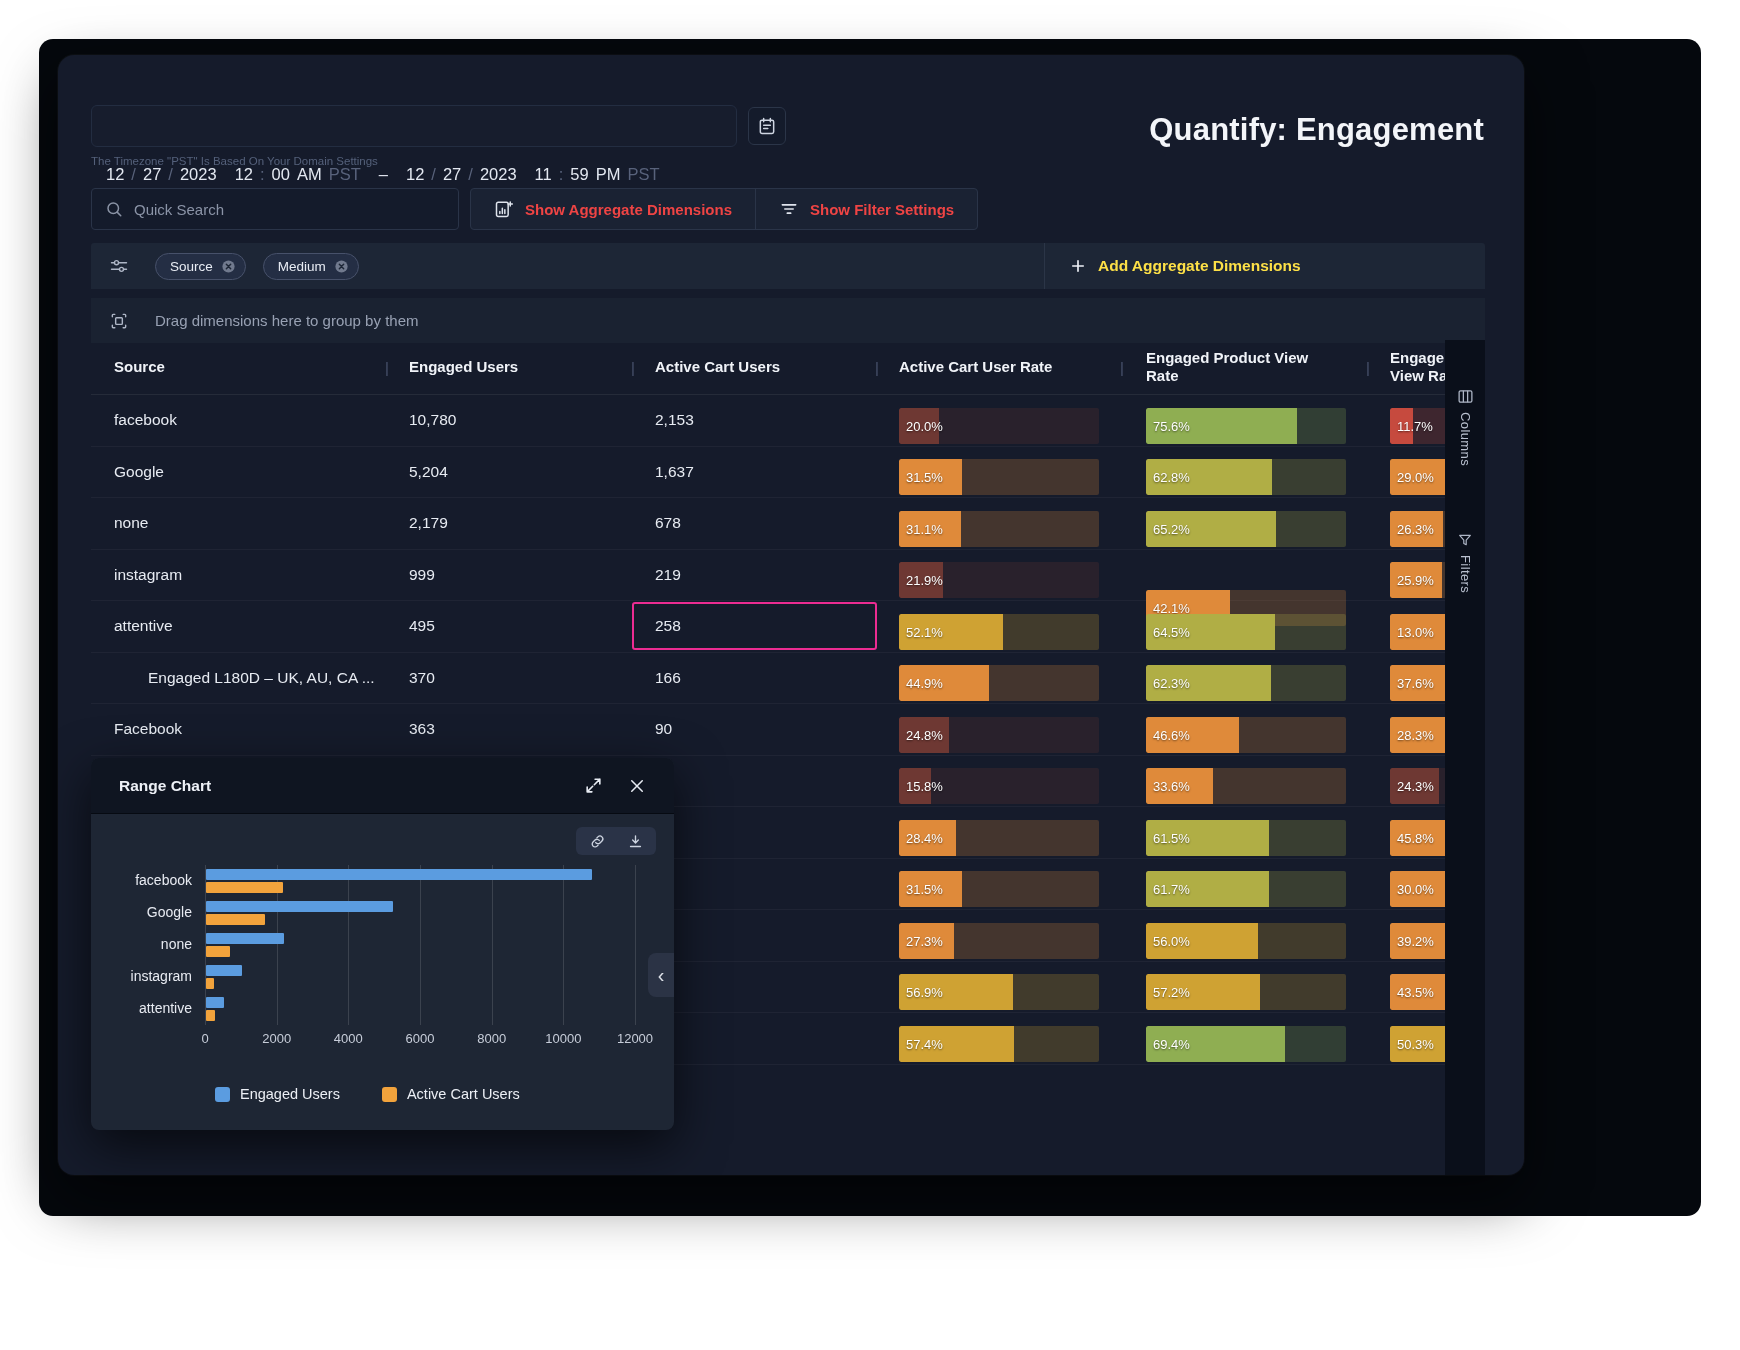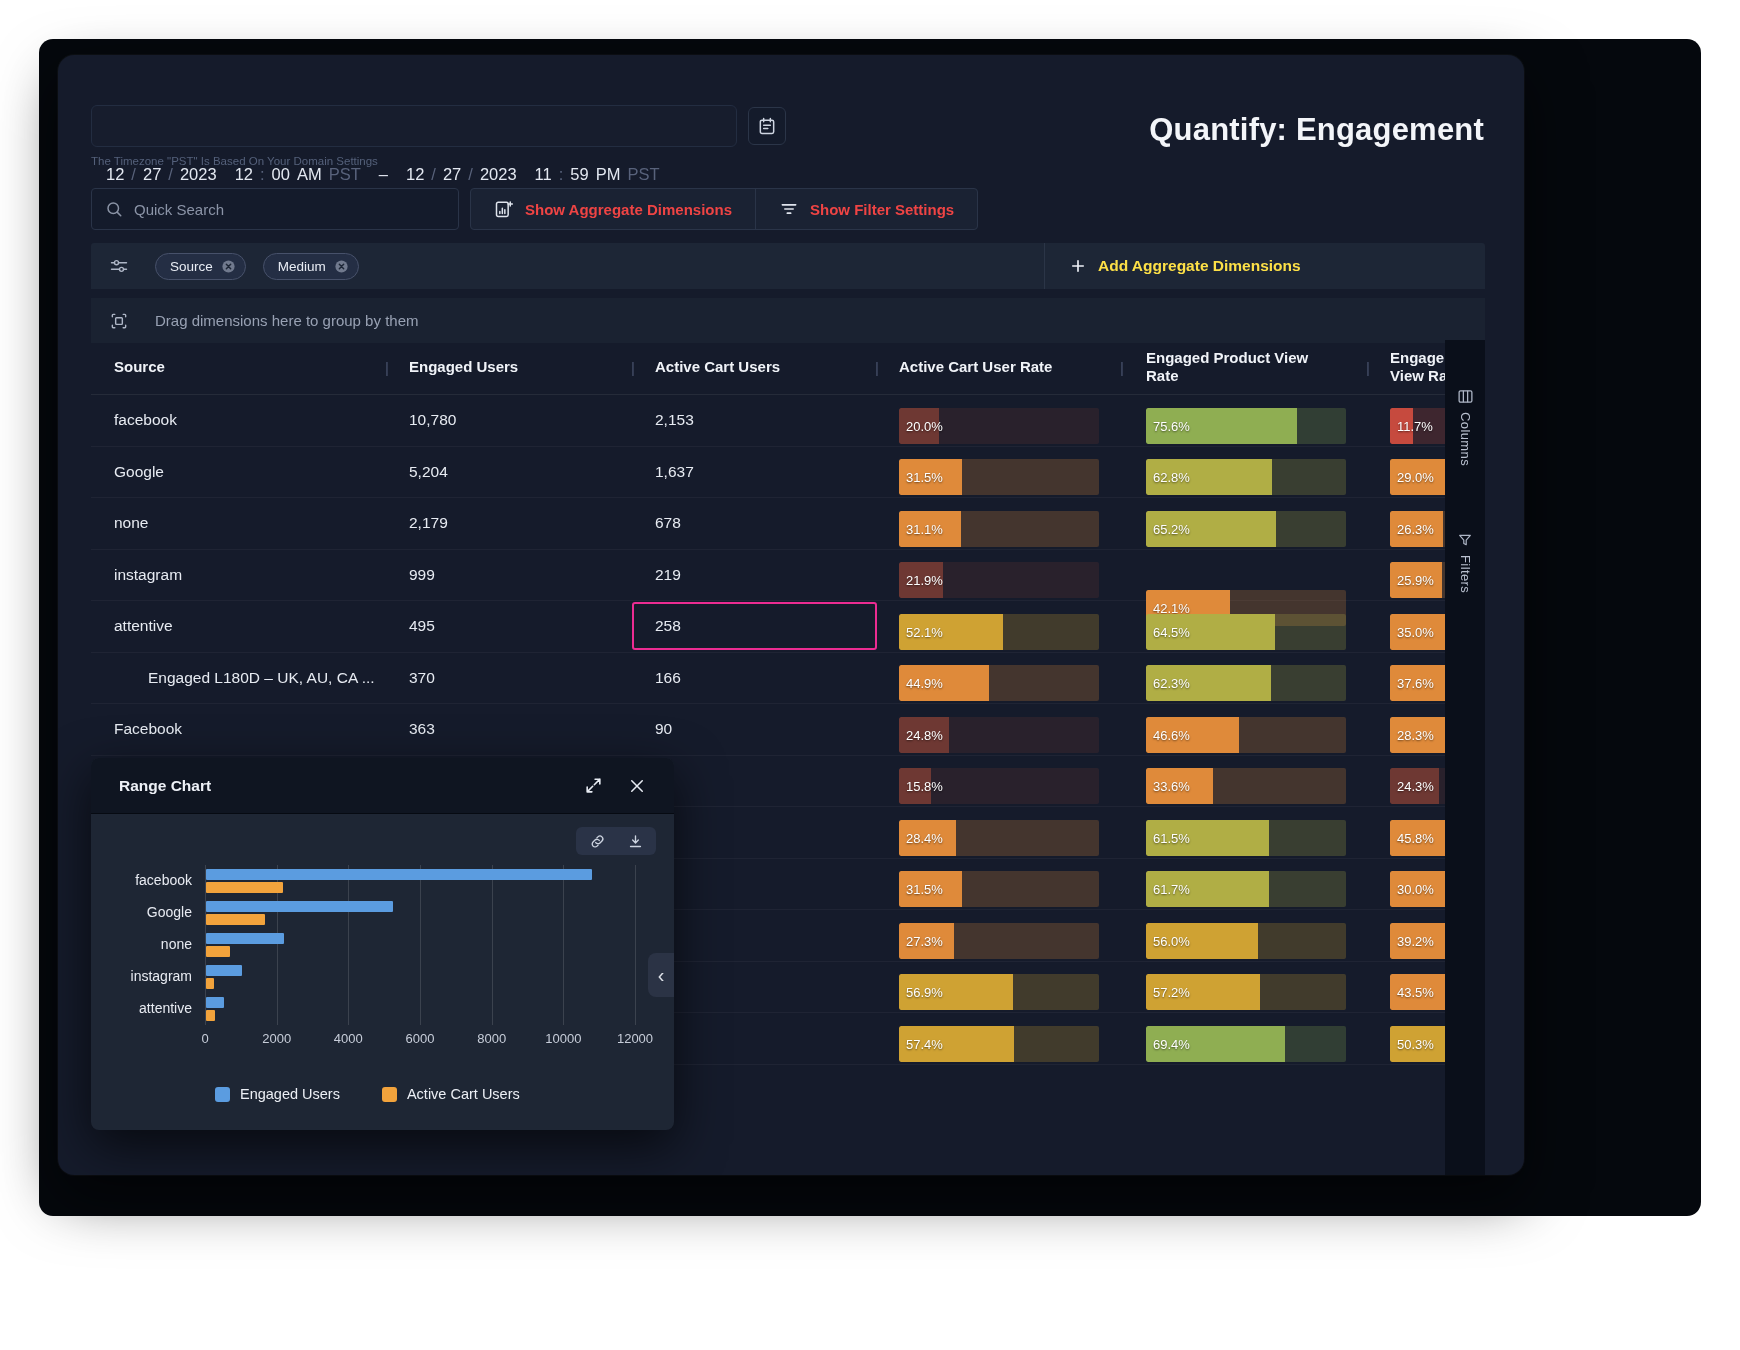--- a/index.html
+++ b/index.html
@@ -294,21 +294,21 @@
             <div class="rate-bar" style="left: 808px; background: rgba(207, 162, 51, 0.24); text-align: center;">
               <div class="rate-fill" style="width: 104.2px; background: rgb(207, 162, 51);"></div>
               <span class="rate-label">52.1%</span>
             </div>
             <div class="rate-bar" style="left: 1055px; background: rgba(176, 174, 69, 0.24);">
               <div class="rate-fill" style="width: 129px; background: rgb(176, 174, 69);"></div>
               <span class="rate-label">64.5%</span>
             </div>
             <div class="rate-bar" style="left: 1299px; background: rgba(223, 138, 58, 0.24);">
               <div class="rate-fill" style="width: 70px; background: rgb(223, 138, 58);"></div>
-              <span class="rate-label">35.0%</span>
+              <span class="rate-label">13.0%</span>
             </div>
             <div class="cell-highlight"></div>
           </div>
           <div class="tr">
             <div class="td" style="left: 23px; margin-left: 34px;">Engaged L180D – UK, AU, CA ...</div>
             <div class="td" style="left: 318px;">370</div>
             <div class="td" style="left: 564px;">166</div>
             <div class="rate-bar" style="left: 808px; background: rgba(223, 138, 58, 0.24);">
               <div class="rate-fill" style="width: 89.8px; background: rgb(223, 138, 58);"></div>
               <span class="rate-label">44.9%</span>

